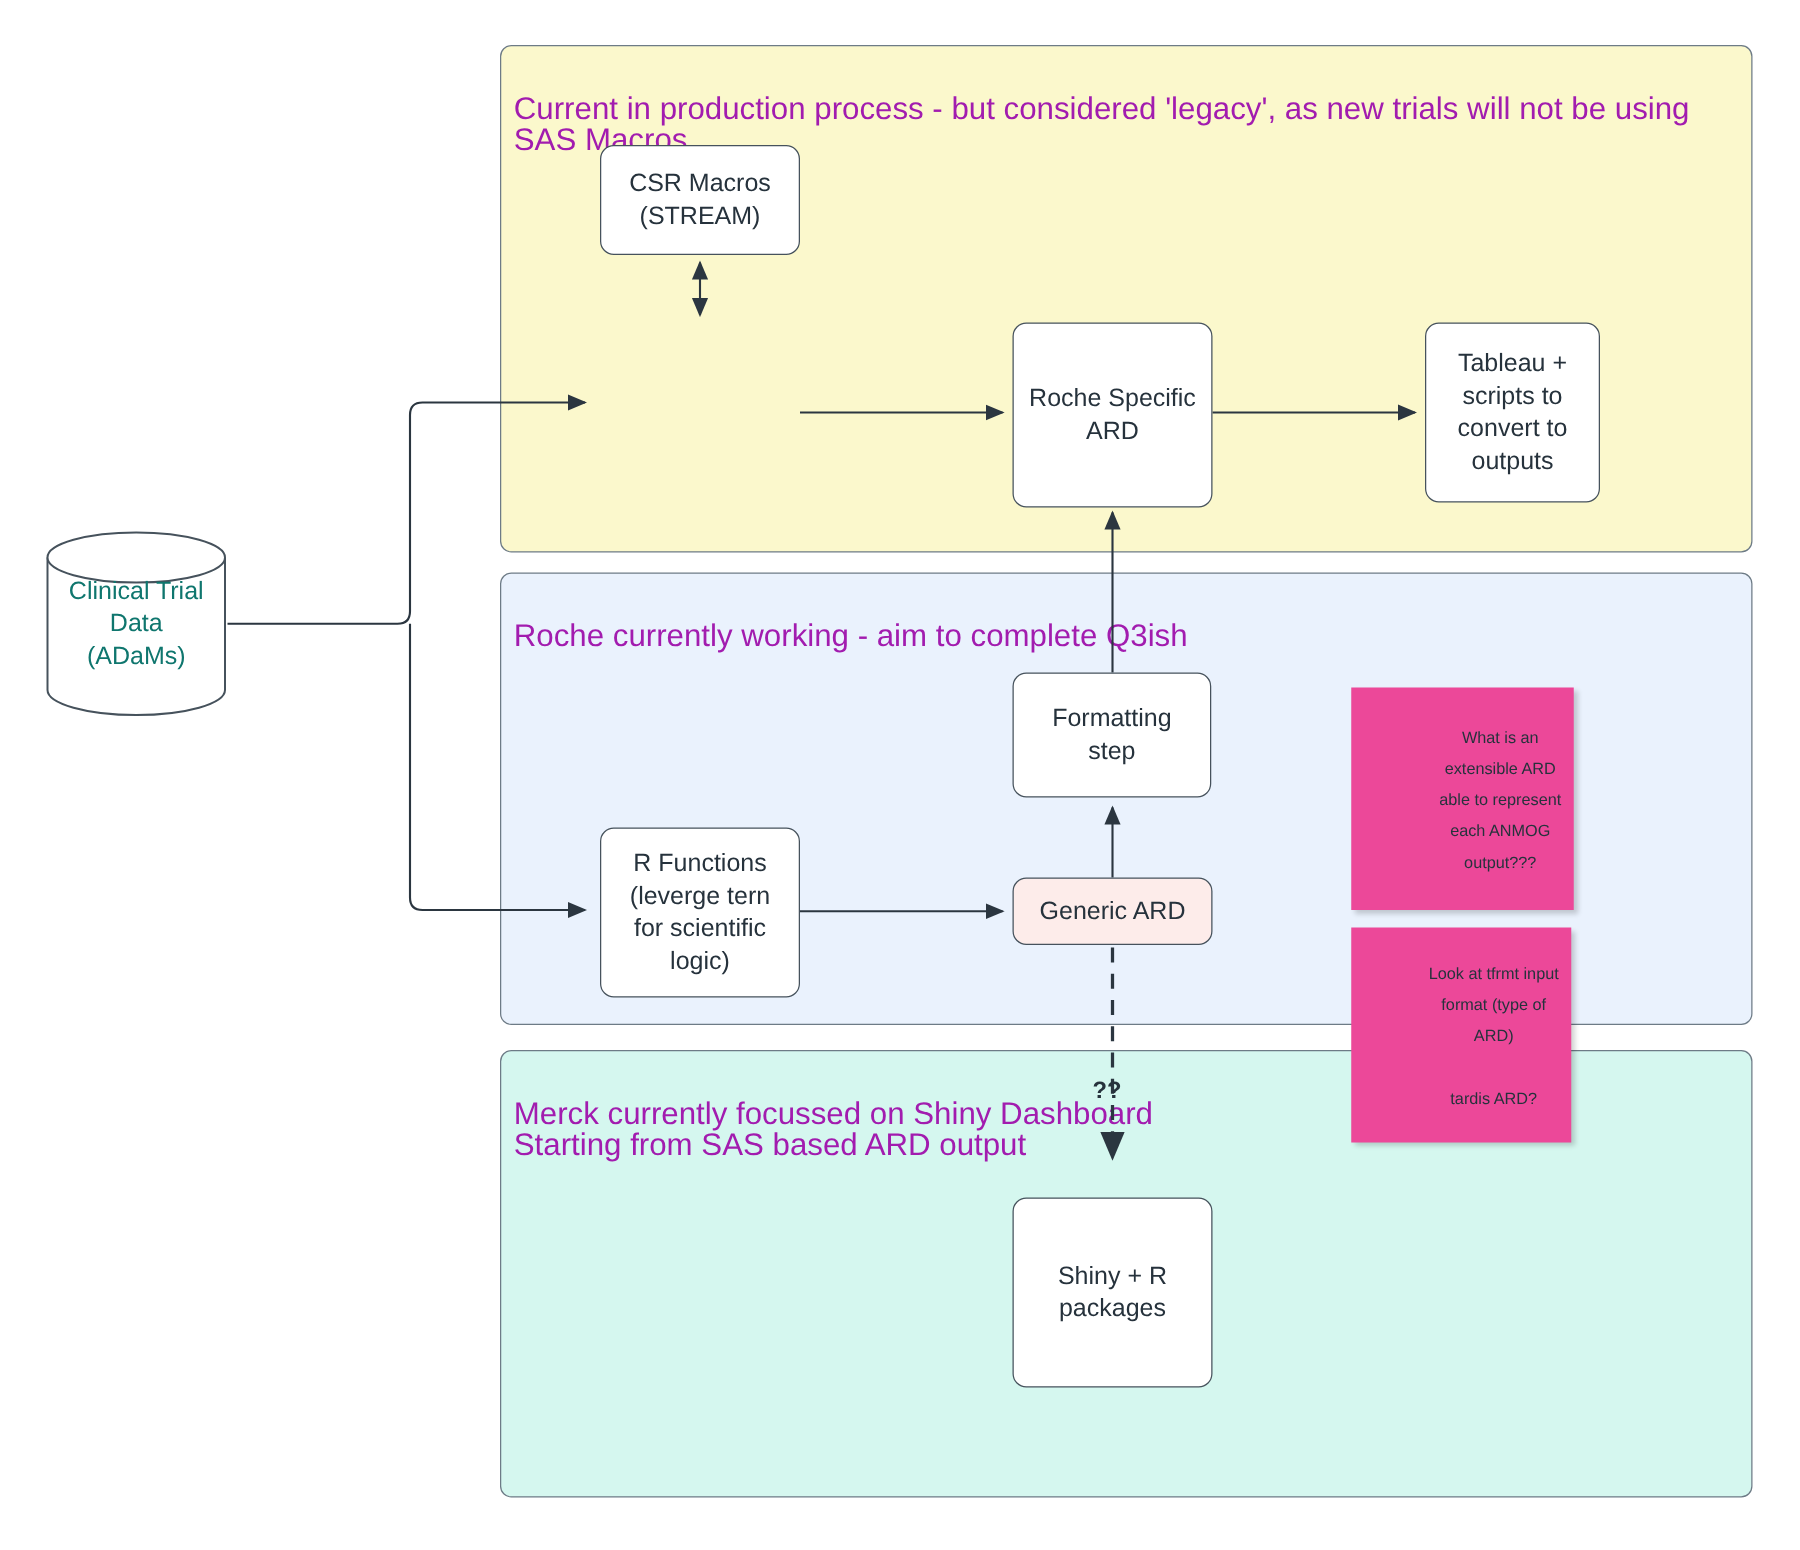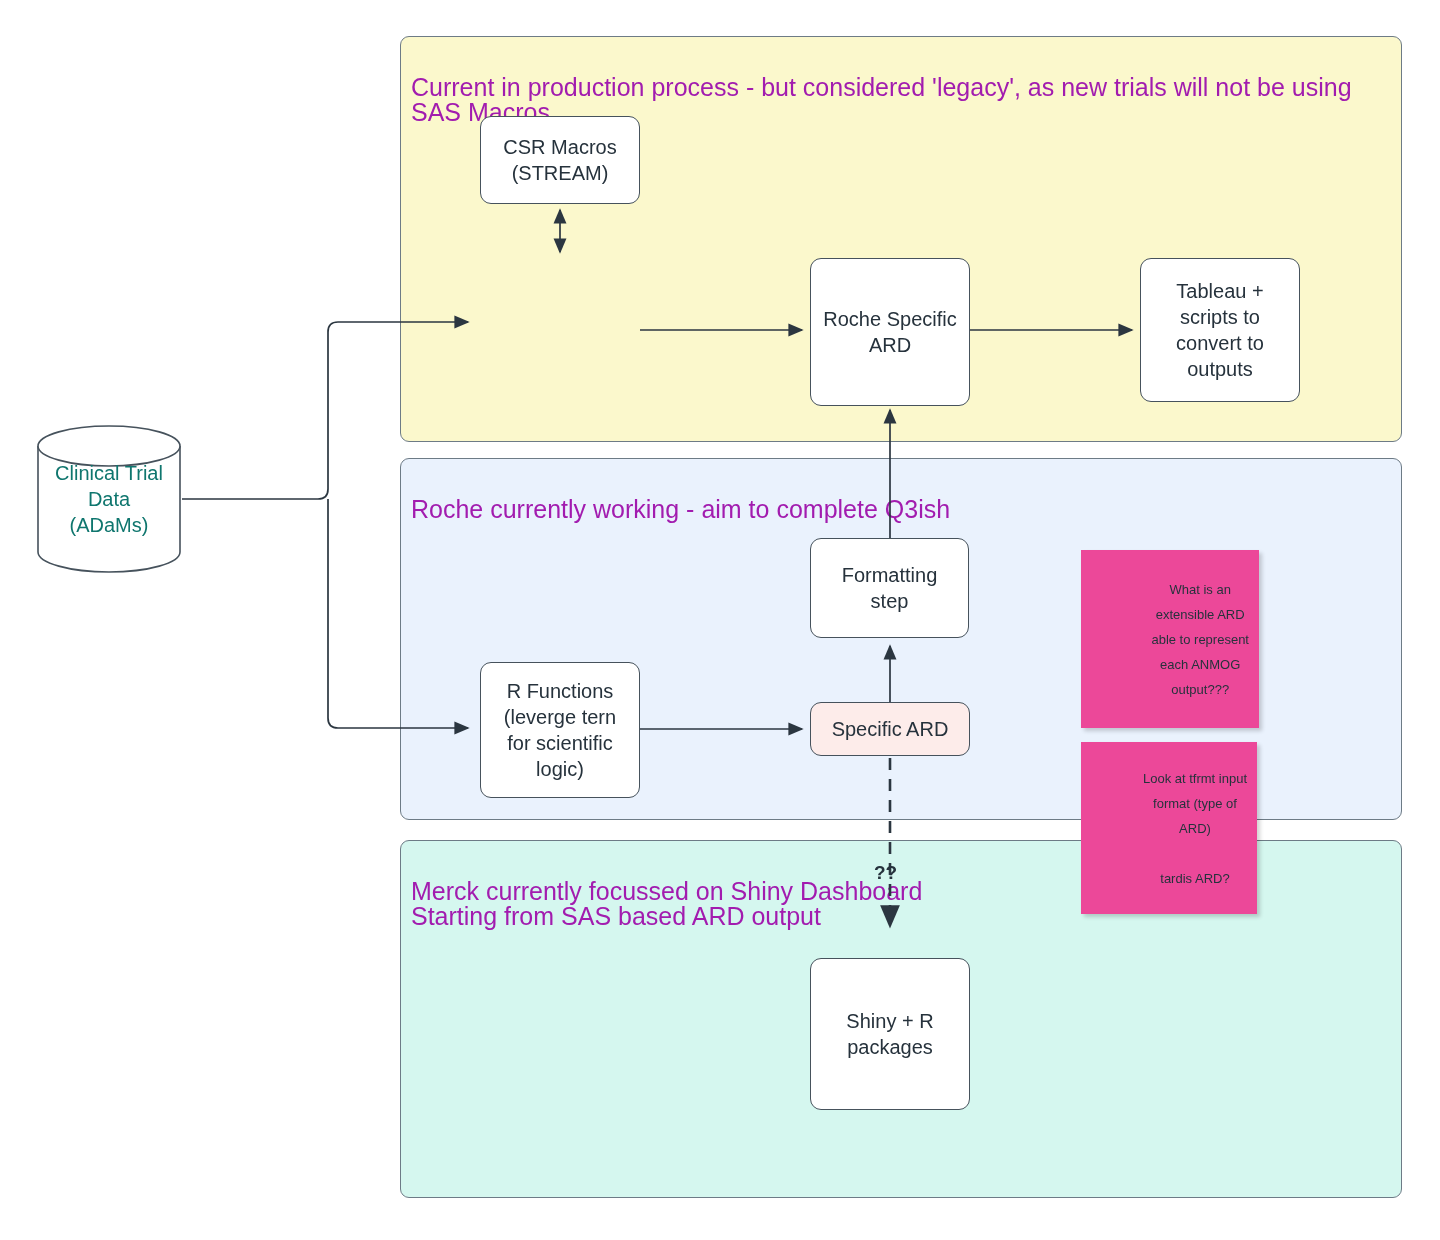--- a/index.html
+++ b/index.html
@@ -70,21 +70,21 @@
     text-align: center;
     font-size: 20px;
     line-height: 26px;
     color: #26323c;
     white-space: pre-line;
     padding: 2px 6px;
   }
   #node-csr-macros      { left: 480px;  top: 116px; width: 160px; height: 88px; }
   #node-sas-macros      { left: 480px;  top: 258px; width: 160px; height: 144px; }
   #node-roche-ard       { left: 810px;  top: 258px; width: 160px; height: 148px; }
-  #node-tableau         { left: 1140px; top: 258px; width: 160px; height: 144px; }
+  #node-tableau         { left: 1140px; top: 258px; width: 140px; height: 144px; }
   #node-formatting      { left: 810px;  top: 538px; width: 159px; height: 100px; }
   #node-generic-ard     { left: 810px;  top: 702px; width: 160px; height: 54px;
                           background: #fdecea; border-color: #46525c; }
   #node-r-functions     { left: 480px;  top: 662px; width: 160px; height: 136px; }
   #node-shiny           { left: 810px;  top: 934px; width: 160px; height: 152px; margin-top: 24px; }
   
   #node-db {
     position: absolute;
     left: 36px; top: 424px; width: 146px; height: 150px;
   }
@@ -220,21 +220,21 @@
 convert to
 outputs</span>
   </div>
 
   <div class="node" id="node-formatting">
     <span>Formatting
 step</span>
   </div>
 
   <div class="node" id="node-generic-ard">
-    <span>Specific ARD</span>
+    <span>Generic ARD</span>
   </div>
 
   <div class="node" id="node-r-functions">
     <span>R Functions
 (leverge tern
 for scientific
 logic)</span>
   </div>
 
   <div class="node" id="node-shiny">

